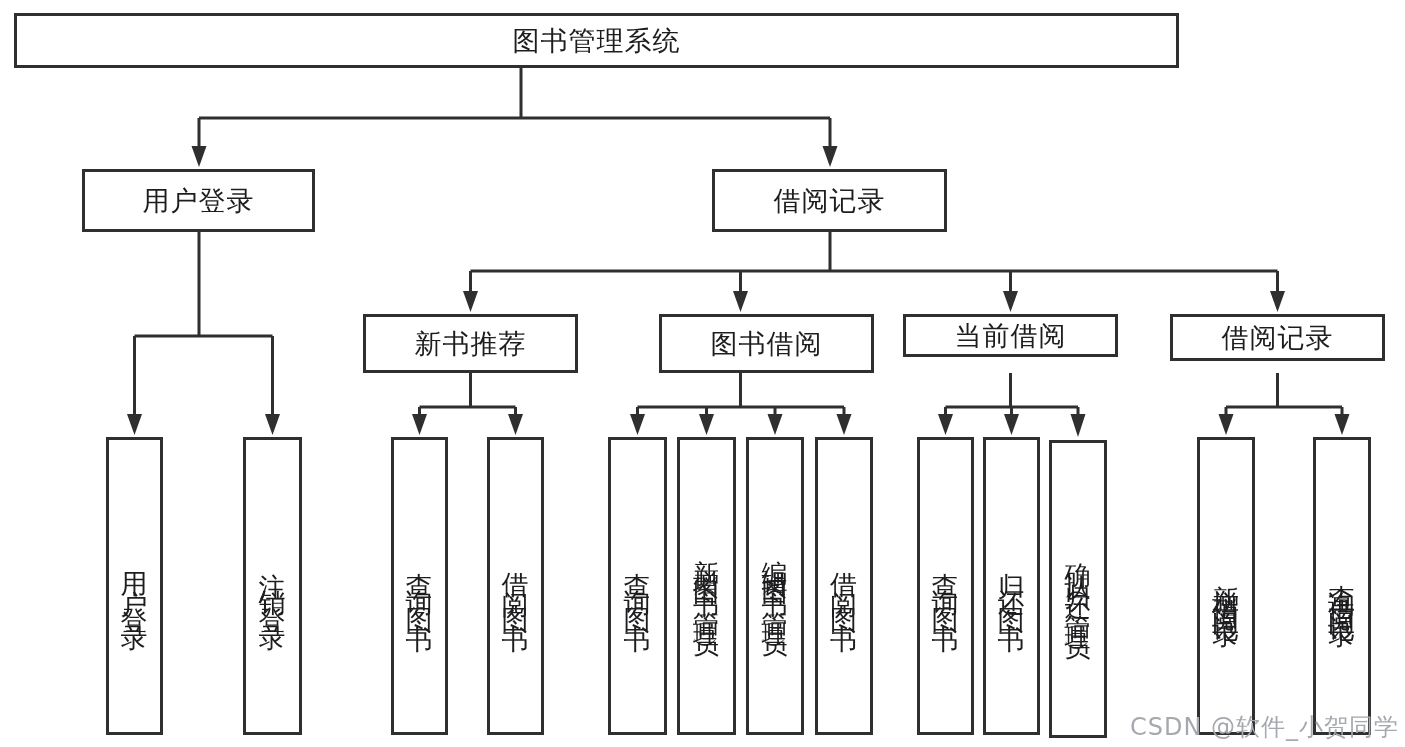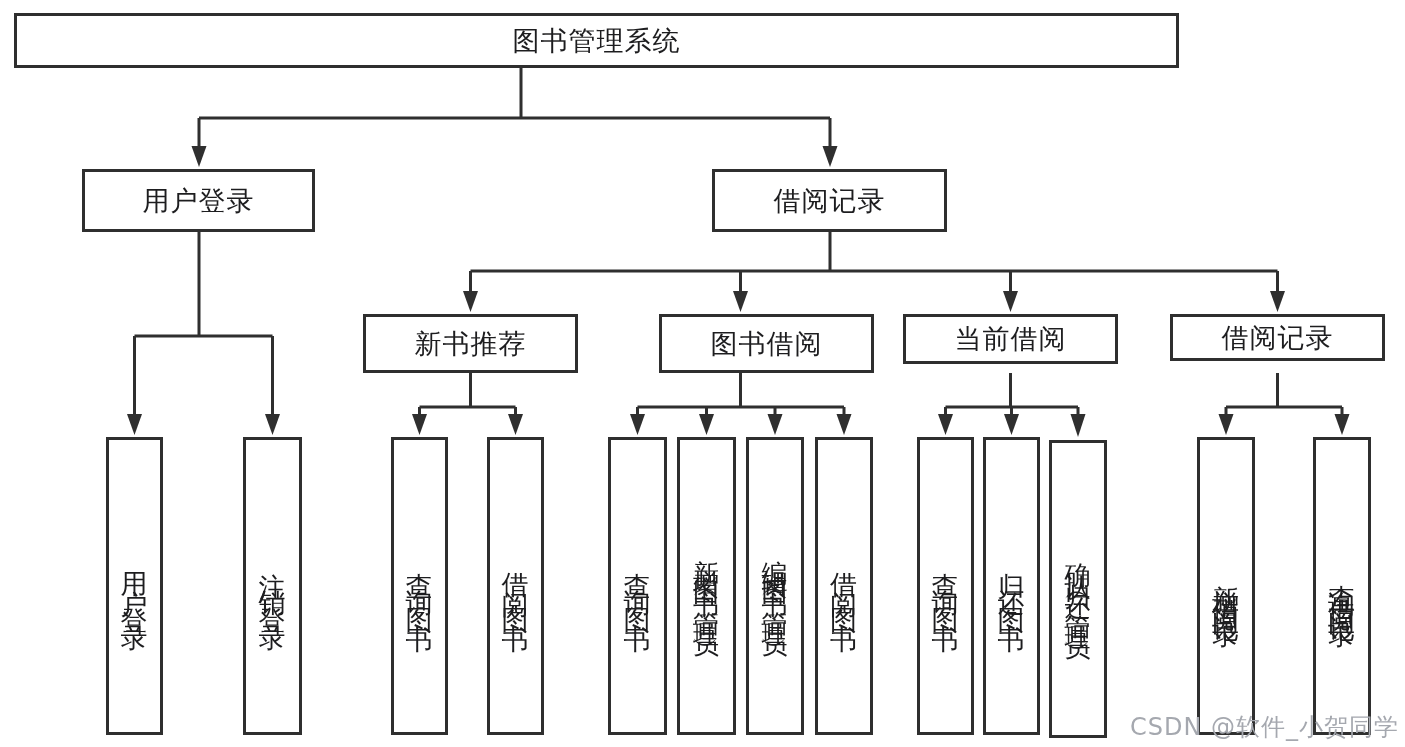--- a/index.html
+++ b/index.html
@@ -96,21 +96,21 @@
   <div class="hnode" style="left:712px;top:169px;width:235px;height:63px;">
     <span>借阅记录</span>
   </div>
 
   <div class="hnode" style="left:363px;top:314px;width:215px;height:59px;">
     <span>新书推荐</span>
   </div>
   <div class="hnode" style="left:659px;top:314px;width:215px;height:59px;">
     <span>图书借阅</span>
   </div>
-  <div class="hnode" style="left:903px;top:314px;width:215px;height:50px;">
+  <div class="hnode" style="left:903px;top:314px;width:215px;height:43px;">
     <span>当前借阅</span>
   </div>
   <div class="hnode" style="left:1170px;top:314px;width:215px;height:47px;">
     <span>借阅记录</span>
   </div>
 
   <div class="vnode" style="left:106px;width:57px;">
     <span class="vtext">用户登录</span>
   </div>
   <div class="vnode" style="left:243px;width:59px;">

